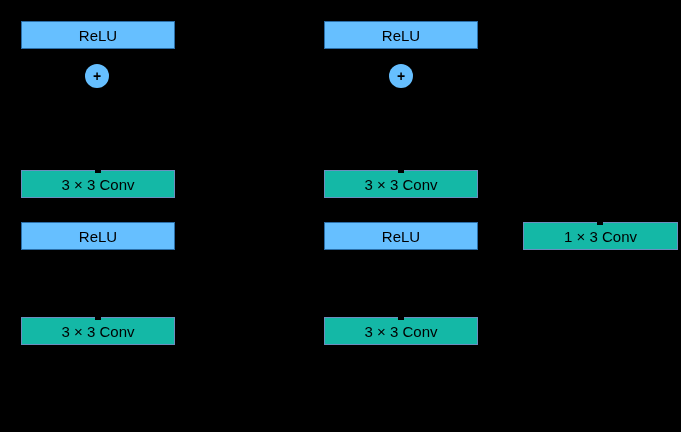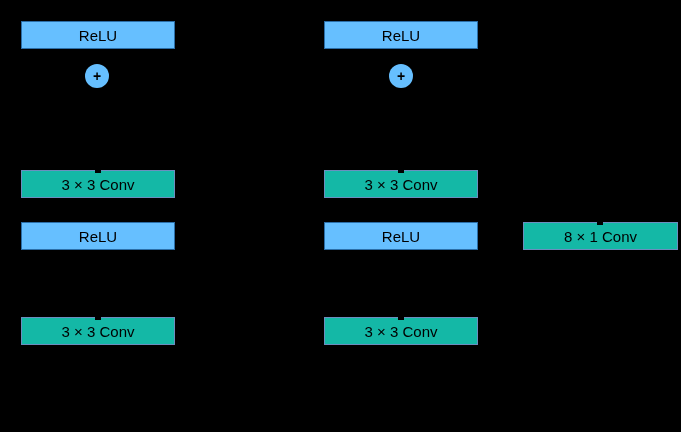--- a/index.html
+++ b/index.html
@@ -51,21 +51,21 @@
   <div class="box conv col-left row-conv-top">3 × 3 Conv</div>
   <div class="box act col-left row-relu-mid">ReLU</div>
   <div class="box conv col-left row-conv-bot">3 × 3 Conv</div>
 
   <div class="box act col-mid row-relu-out">ReLU</div>
   <div class="circle" style="left:389px;top:64px;">+</div>
   <div class="box conv col-mid row-conv-top">3 × 3 Conv</div>
   <div class="box act col-mid row-relu-mid">ReLU</div>
   <div class="box conv col-mid row-conv-bot">3 × 3 Conv</div>
 
-  <div class="box conv" style="left:523px;top:222px;width:155px;">8 × 1 Conv</div>
+  <div class="box conv" style="left:523px;top:222px;width:155px;">1 × 3 Conv</div>
 
   <div class="notch" style="left:95px;top:170px;"></div>
   <div class="notch" style="left:95px;top:317px;"></div>
   <div class="notch" style="left:398px;top:170px;"></div>
   <div class="notch" style="left:398px;top:317px;"></div>
   <div class="notch" style="left:597px;top:222px;"></div>
 
 </div>
 
 </body></html>

